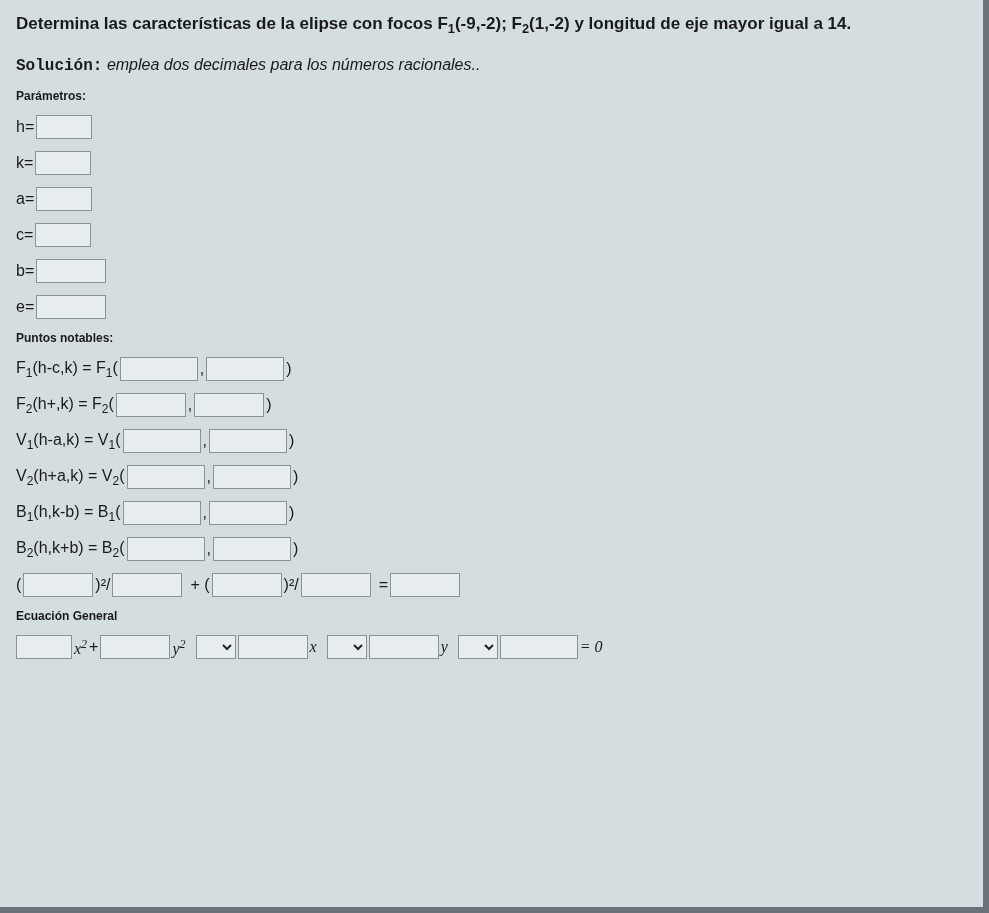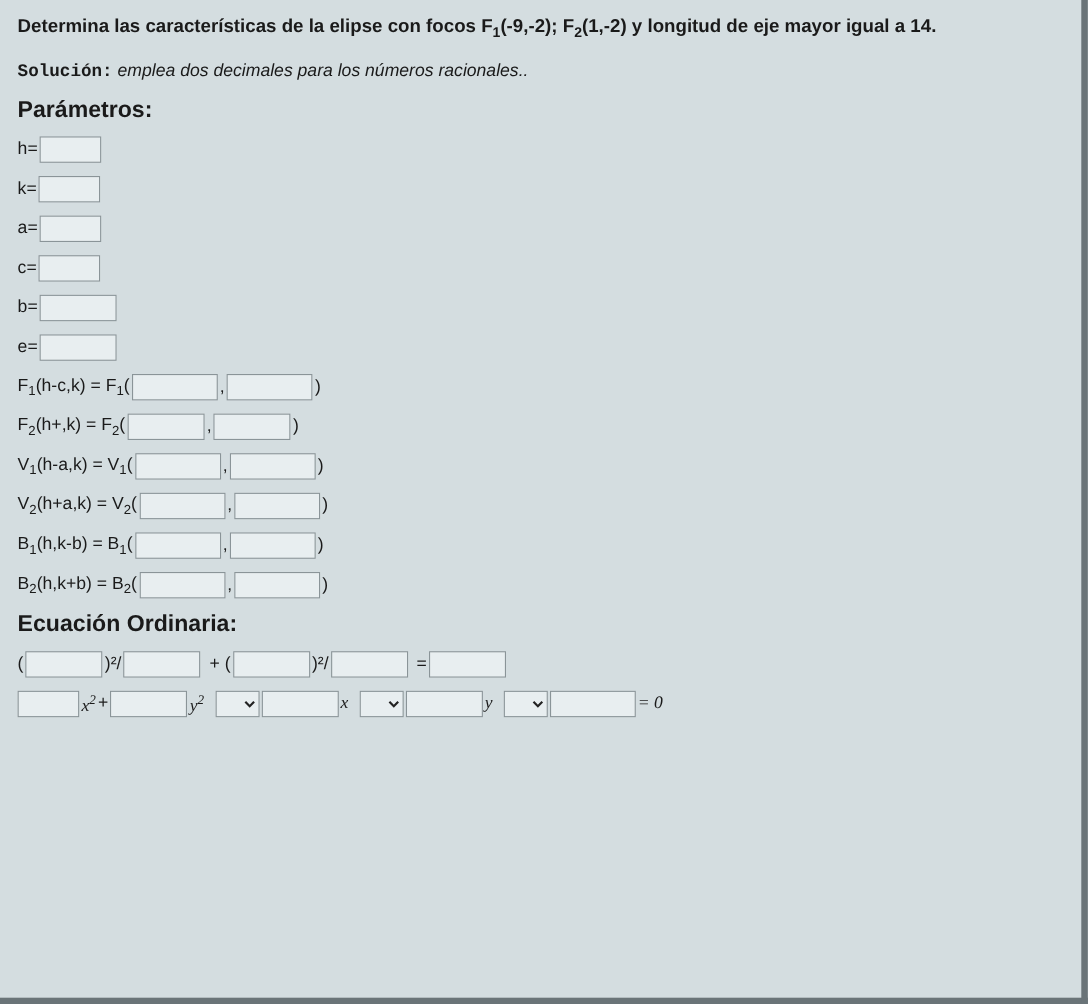--- a/index.html
+++ b/index.html
@@ -34,21 +34,21 @@
   .row {
     font-size: 16px;
     color: #1a1a1a;
     margin-bottom: 12px;
     display: flex;
     align-items: center;
     flex-wrap: wrap;
     gap: 2px;
   }
   .section-label {
-    font-size: 21px;
+    font-size: 12px;
     font-weight: bold;
     color: #1a1a1a;
     margin: 8px 0 12px 0;
   }
   input.blank {
     background: #e8eef0;
     border: 1px solid #8a9498;
     height: 24px;
     width: 70px;
     font-size: 14px;
@@ -107,20 +107,21 @@
   </div>
   <div class="row">
     <span>b=</span>
     <input class="blank" style="">
   </div>
   <div class="row">
     <span>e=</span>
     <input class="blank" style="">
   </div>
 
+  <div class="section-label">Puntos notables:</div>
 
   <div class="row">
     <span><span>F</span><sub>1</sub><span>(h-c,k) = F</span><sub>1</sub><span>(</span></span>
     <input class="blank wide" style="">
     <span>,</span>
     <input class="blank wide" style="">
     <span>)</span>
   </div>
 
   <div class="row">
@@ -156,35 +157,35 @@
   </div>
 
   <div class="row">
     <span><span>B</span><sub>2</sub><span>(h,k+b) = B</span><sub>2</sub><span>(</span></span>
     <input class="blank wide" style="">
     <span>,</span>
     <input class="blank wide" style="">
     <span>)</span>
   </div>
 
-  <div class="section-label">Ecuación Ordinaria:</div>
 
   <div class="row">
     <span>(</span>
     <input class="blank" style="">
     <span>)²/</span>
     <input class="blank" style="">
     <span class="gap6">+ (</span>
     <input class="blank" style="">
     <span>)²/</span>
     <input class="blank" style="">
     <span class="gap6">=</span>
     <input class="blank" style="">
   </div>
 
+  <div class="section-label">Ecuación General</div>
 
   <div class="row">
     <input class="blank narrow" style="">
     <span class="math-it"><span>x</span><sup>2</sup></span>
     <span>+</span>
     <input class="blank" style="">
     <span class="math-it"><span>y</span><sup>2</sup></span>
     <span class="gap6"></span>
     <select class="sel tiny"><option></option></select>
     <input class="blank" style="">

